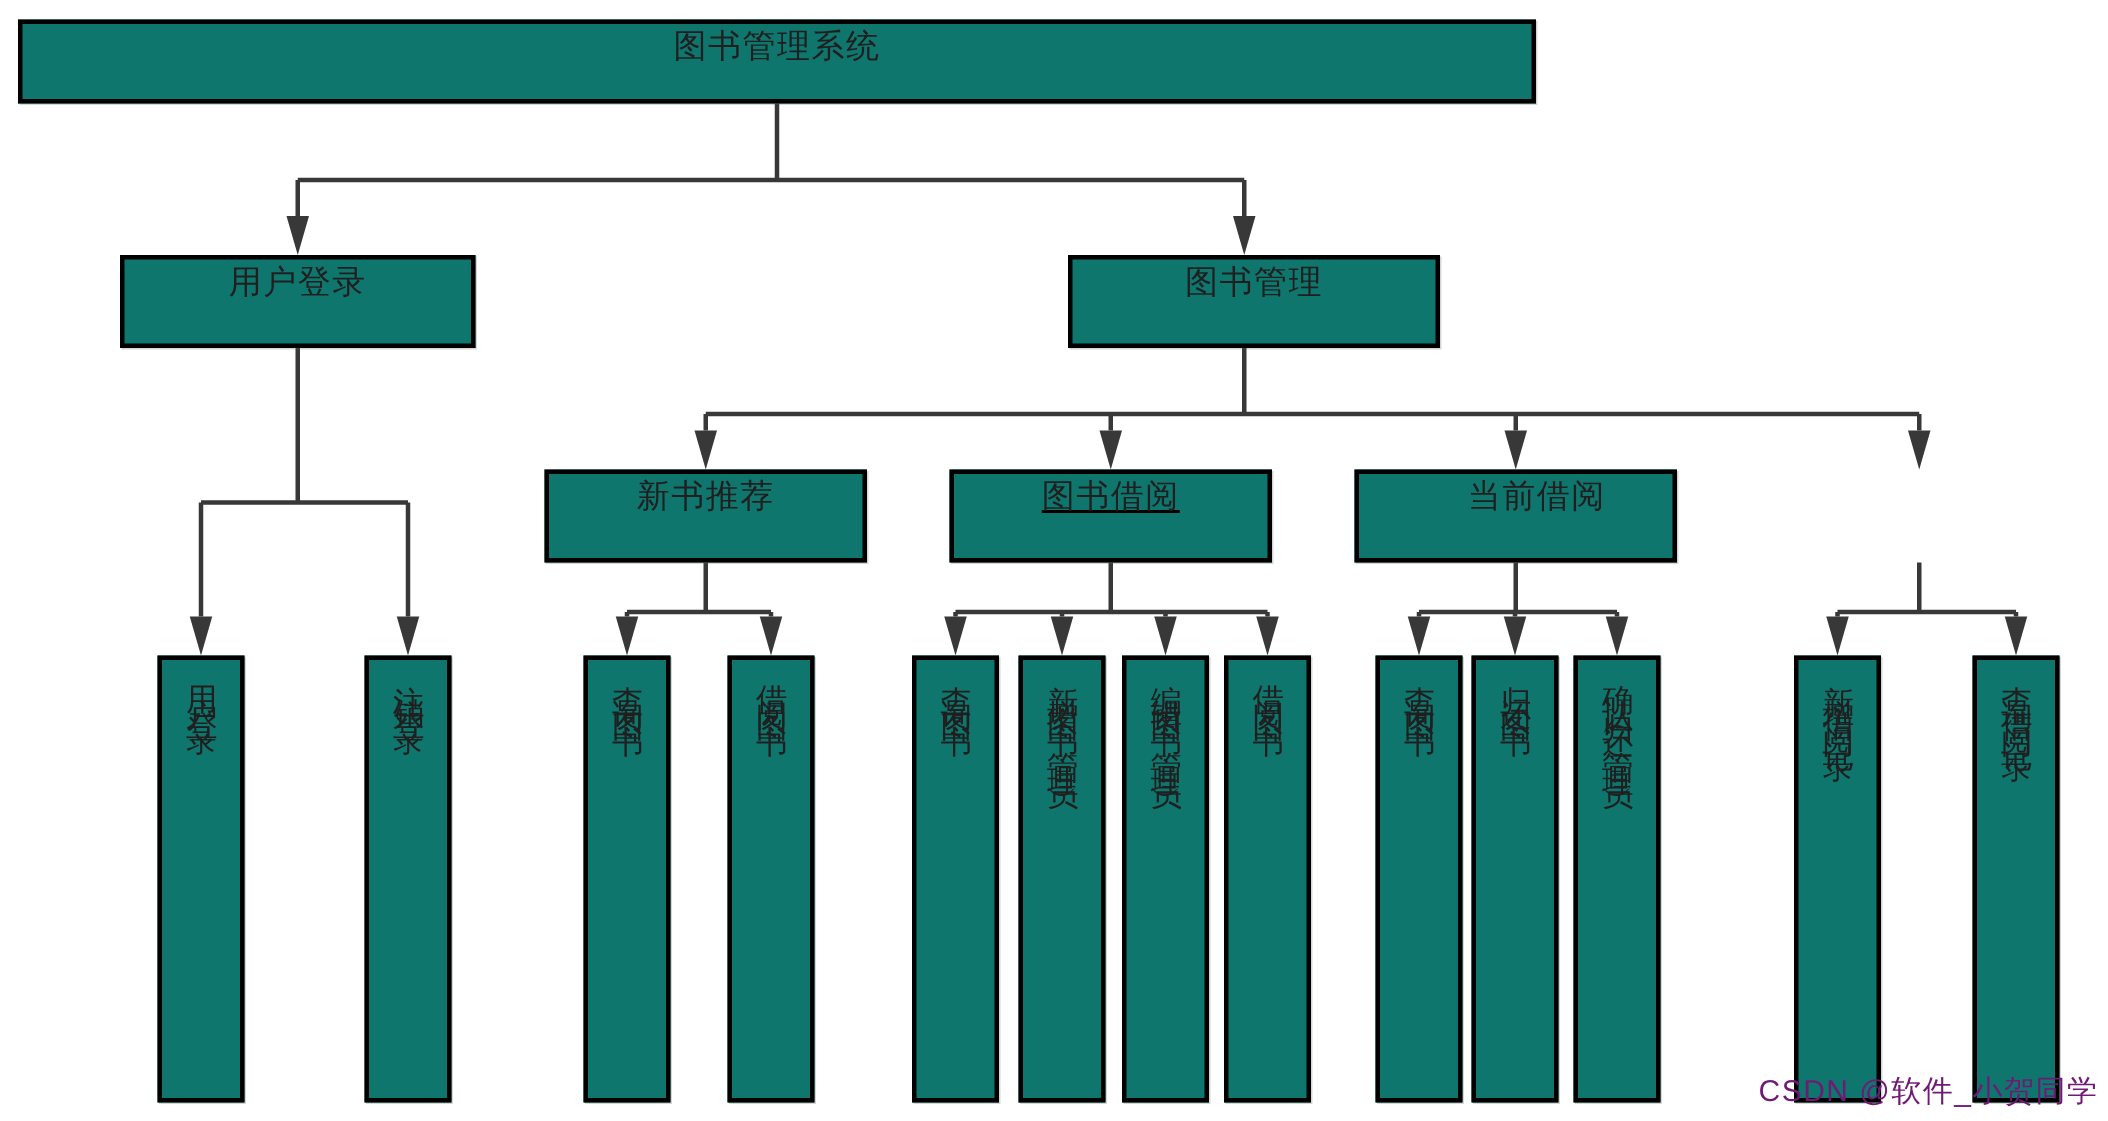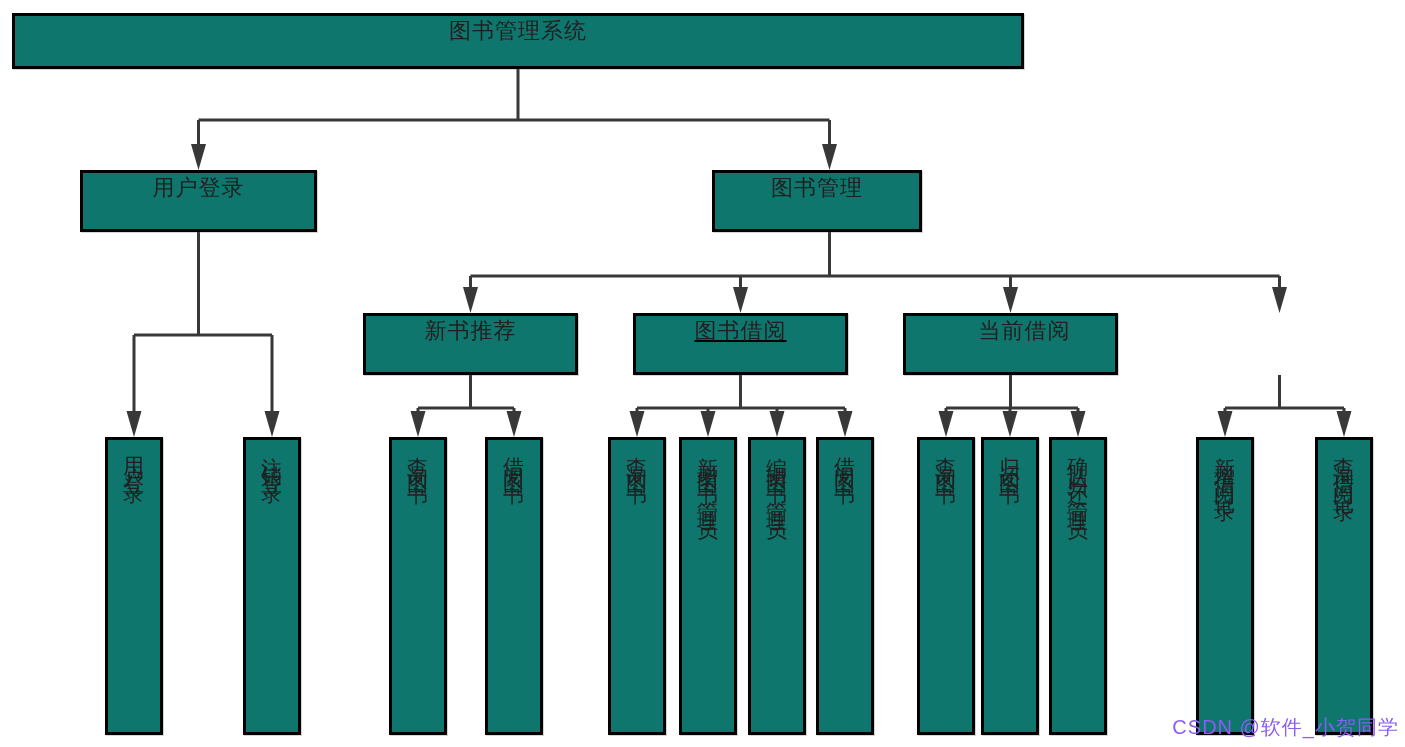--- a/index.html
+++ b/index.html
@@ -49,21 +49,21 @@
     color: #1f1f1f;
     letter-spacing: 9px;
     line-height: 1;
     white-space: nowrap;
   }
   
   .n-root   { left: 12px;  top: 13px;  width: 1012px; height: 56px; }
   
   .n-l2     { top: 170px; height: 62px; width: 237px; }
   .n-login  { left: 80px; }
-  .n-mgmt   { left: 712px; width: 210px; }
+  .n-mgmt   { left: 712px; width: 248px; }
   
   .n-l3     { top: 313px; height: 62px; width: 215px; }
   .n-rec    { left: 363px; }
   .n-borrow { left: 633px; text-decoration: underline; }
   .n-cur    { left: 903px; padding-left: 28px; }
   .n-hist   { left: 1172px; }
   
   .n-a1 { left: 105px; }
   .n-a2 { left: 243px; }
   .n-b1 { left: 389px; }
@@ -76,21 +76,21 @@
   .n-d2 { left: 981px; }
   .n-d3 { left: 1049px; }
   .n-e1 { left: 1196px; }
   .n-e2 { left: 1315px; }
   .watermark {
     position: absolute;
     right: 6px;
     top: 714px;
     z-index: 5;
     font-size: 20px;
-    color: #8b5cf6;
+    color: #701a75;
     letter-spacing: 1px;
     white-space: nowrap;
   }
 </style>
 </head>
 <body>
 
 <div class="canvas">
 
   <svg class="connectors" width="1405" height="747" viewBox="0 0 1405 747">

